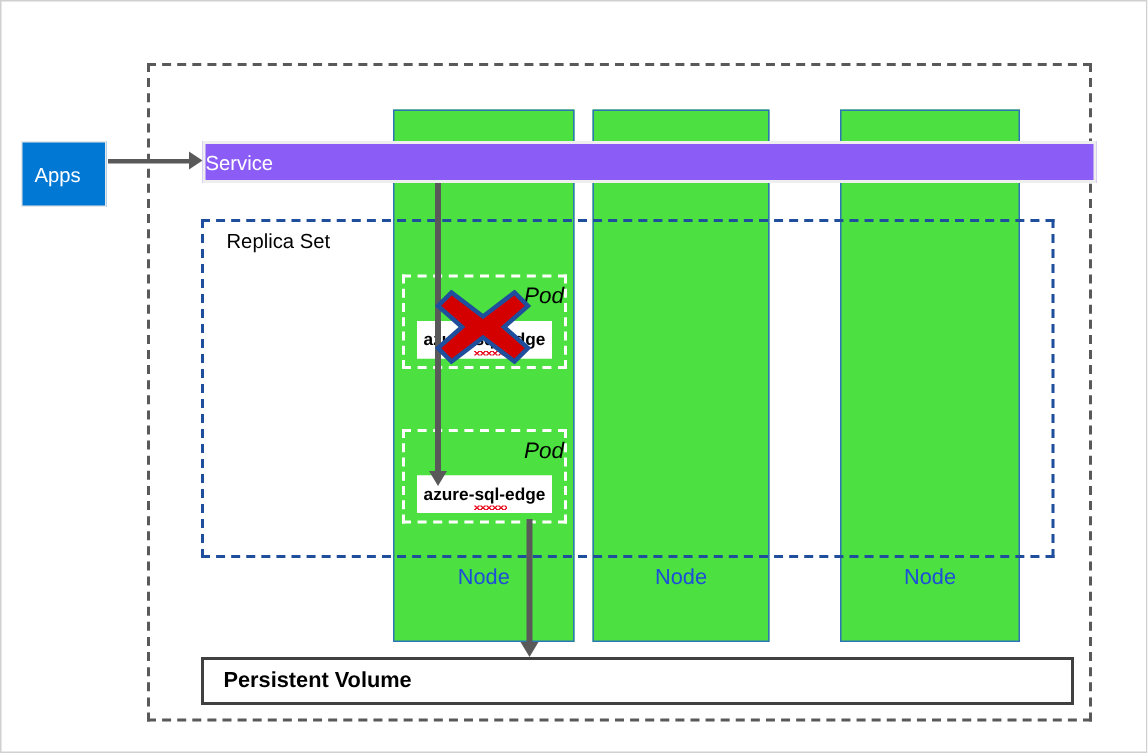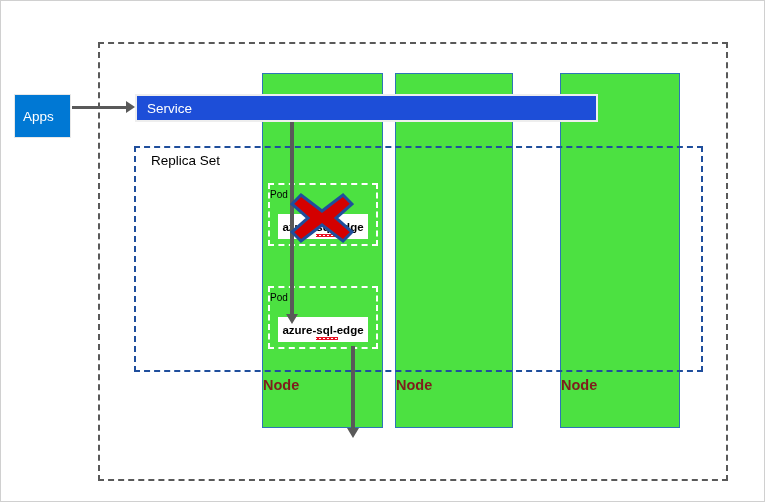--- a/index.html
+++ b/index.html
@@ -74,52 +74,51 @@
     border-top: 6px solid transparent;
     border-bottom: 6px solid transparent;
     border-left: 9px solid #595959;
   }
 
   
   .service-bar {
     position: absolute;
     left: 134px;
     top: 93px;
-    width: 463px;
+    width: 596px;
     height: 28px;
-    background: #1d4ed8;
+    background: #8b5cf6;
     border: 2px solid #eeeeee;
     box-sizing: border-box;
     display: flex;
     align-items: center;
-    padding-left: 10px;
     color: #ffffff;
     font-size: 13.5px;
     z-index: 6;
   }
 
   
   .node {
     position: absolute;
     top: 72px;
     height: 355px;
     background: #4CE141;
     border: 1px solid #2E75B6;
     box-sizing: border-box;
     z-index: 2;
   }
   .node-label {
     position: absolute;
     left: 0;
     right: 0;
     top: 303px;
-    text-align: left;
-    color: #7f1d1d;
+    text-align: center;
+    color: #1d4ed8;
     font-size: 14.5px;
-    font-weight: bold;
+    font-weight: normal;
     z-index: 5;
   }
 
   
   .replicaset-box {
     position: absolute;
     left: 133px;
     top: 145px;
     width: 569px;
     height: 226px;
@@ -146,23 +145,24 @@
     height: 63px;
     border: 2px dashed #ffffff;
     box-sizing: border-box;
     z-index: 5;
   }
   .pod-label {
     position: absolute;
     left: 0;
     right: 0;
     top: 4px;
-    text-align: left;
-    font-size: 10px;
-    color: #000000;
+    text-align: right;
+    font-size: 15px;
+    color: #000000;
+    font-style: italic;
   }
   .pod-container {
     position: absolute;
     left: 8px;
     right: 8px;
     top: 29px;
     height: 25px;
     background: #ffffff;
     border: 1px solid #ffffff;
     display: flex;
@@ -284,14 +284,17 @@
 
   <div class="arrow-line" style="left:350px; top:345px; width:3.5px; height:84px;"></div>
   <div class="arrow-head-down" style="left:346px; top:427px;"></div>
 
   <svg class="red-x" viewBox="0 0 64 50">
     <g stroke="#1F4E9C" stroke-width="3" stroke-linejoin="miter" fill="#D40000">
       <polygon points="11,2 32,18 53,2 62,11 46,25 62,39 53,48 32,32 11,48 2,39 18,25 2,11"></polygon>
     </g>
   </svg>
 
+  <div class="pv-box">
+    <span>Persistent Volume</span>
+  </div>
 
 </div>
 
 </body></html>

